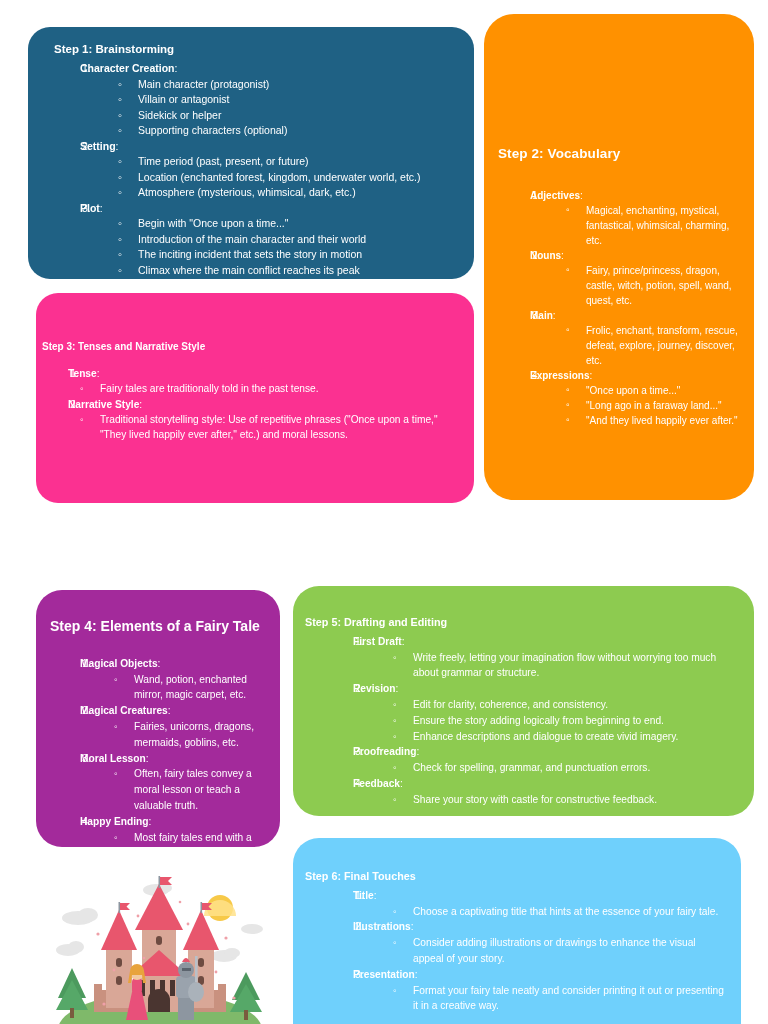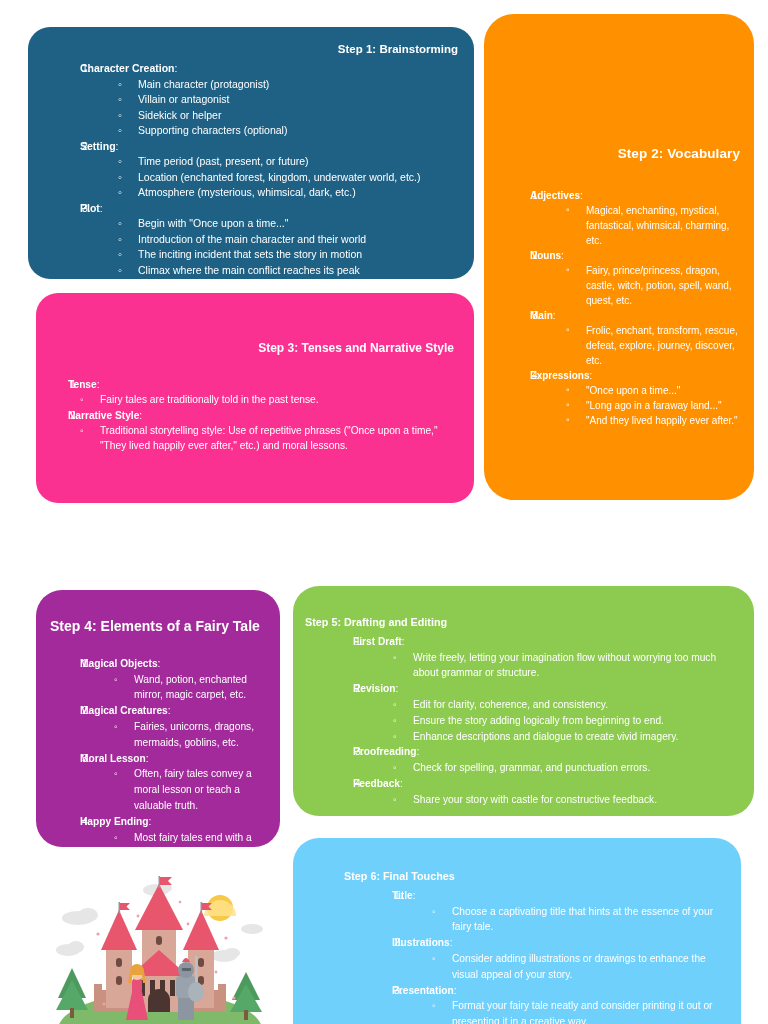--- a/index.html
+++ b/index.html
@@ -12,38 +12,38 @@
   #page { position: relative; width: 768px; height: 1024px; background: #fff; }
 
   .card { position: absolute; border-radius: 26px; color: #ffffff; }
 
   
   #card-step1 { left: 28px;  top: 27px;  width: 446px; height: 252px; background: var(--c-teal); border-radius: 22px; }
   #card-step2 { left: 484px; top: 14px;  width: 270px; height: 486px; background: var(--c-orange); border-radius: 30px; }
   #card-step3 { left: 36px;  top: 293px; width: 438px; height: 210px; background: var(--c-pink); border-radius: 22px; }
   #card-step4 { left: 36px;  top: 590px; width: 244px; height: 257px; background: var(--c-purple); border-radius: 26px; }
   #card-step5 { left: 293px; top: 586px; width: 461px; height: 230px; background: var(--c-green); border-radius: 26px; }
-  #card-step6 { left: 293px; top: 838px; width: 448px; height: 186px; background: var(--c-skyblue); border-radius: 26px 26px 0 0; padding-left: 39px; }
+  #card-step6 { left: 293px; top: 838px; width: 448px; height: 186px; background: var(--c-skyblue); border-radius: 26px 26px 0 0; }
   #castle-illustration { left: 38px; top: 872px; width: 244px; height: 152px; }
 
   :root {
     --c-teal:    #1F6184;
     --c-orange:  #FF9100;
     --c-pink:    #FB3191;
     --c-purple:  #A32A9B;
     --c-green:   #8DCB50;
     --c-skyblue: #6FD0FC;
   }
 
   
   .card-title {
     font-weight: bold;
     color: #ffffff;
   }
-  .title-center { text-align: right; }
+  .title-center { text-align: left; }
 
   ol.num {
     list-style: none;
     counter-reset: numitem;
   }
   ol.num > li {
     counter-increment: numitem;
     position: relative;
     padding-left: 26px;
   }
@@ -71,27 +71,27 @@
     font-size: 1.05em;
   }
 
   
   #card-step1 .body { padding: 14px 16px 0 26px; font-size: 10.5px; line-height: 1.48; }
   #card-step1 .card-title { font-size: 11.5px; margin-bottom: 3px; }
   #card-step1 ul.sub { margin-left: 34px; }
 
   
   #card-step2 .body { padding: 130px 14px 0 14px; font-size: 10px; line-height: 1.5; }
-  #card-step2 .card-title { font-size: 13.5px; margin-bottom: 24px; letter-spacing: .1px; text-align: right; }
+  #card-step2 .card-title { font-size: 13.5px; margin-bottom: 24px; letter-spacing: .1px; }
   #card-step2 ol.num { margin-left: 6px; }
   #card-step2 ul.sub { margin-left: 32px; }
 
   
   #card-step3 .body { padding: 46px 20px 0 6px; font-size: 10.2px; line-height: 1.5; }
-  #card-step3 .card-title { font-size: 12px; margin-bottom: 20px; }
+  #card-step3 .card-title { font-size: 10px; margin-bottom: 12px; }
   #card-step3 ul.sub { margin-left: 8px; }
 
   
   #card-step4 .body { padding: 26px 12px 0 14px; font-size: 10.2px; line-height: 1.55; }
   #card-step4 .card-title { font-size: 14px; margin-bottom: 18px; }
   #card-step4 ol.num { margin-left: 4px; }
   #card-step4 ul.sub { margin-left: 30px; }
 
   
   #card-step5 .body { padding: 28px 14px 0 12px; font-size: 10.2px; line-height: 1.55; }

